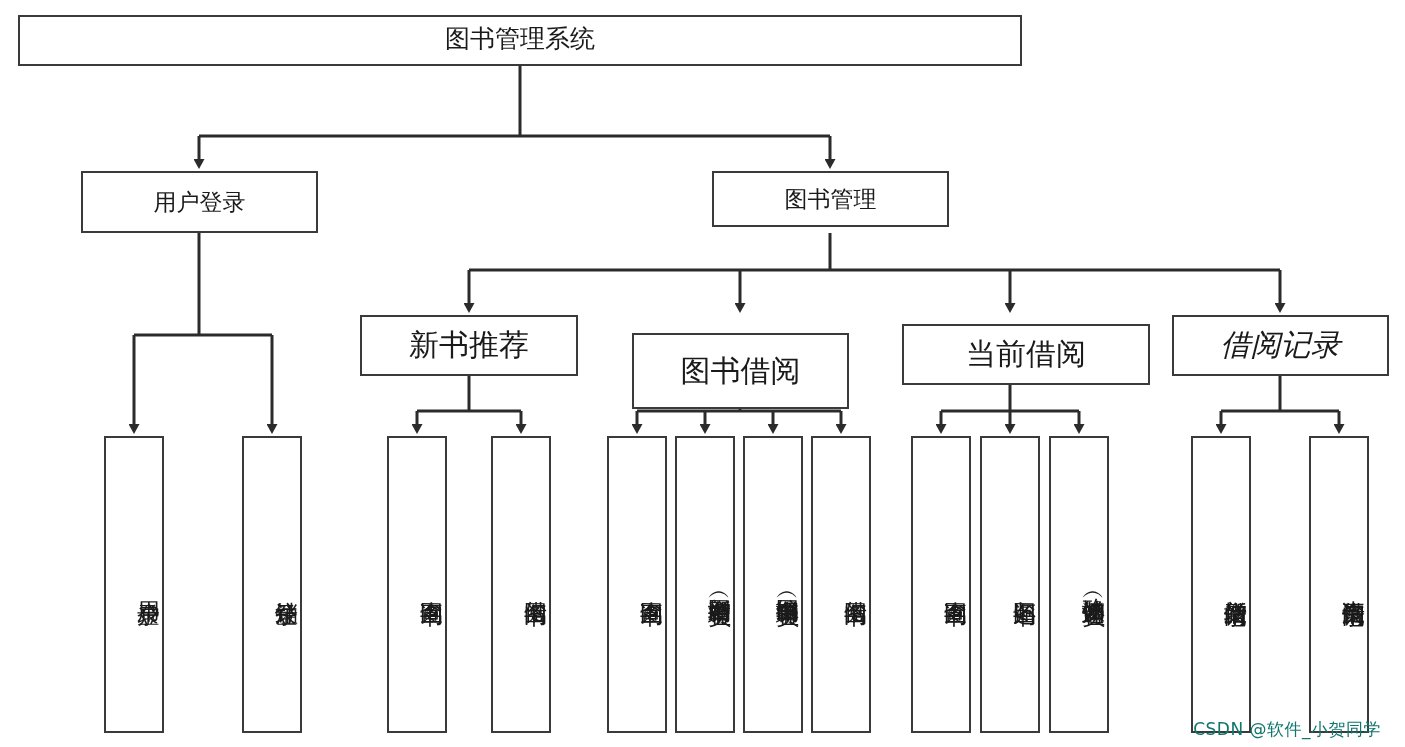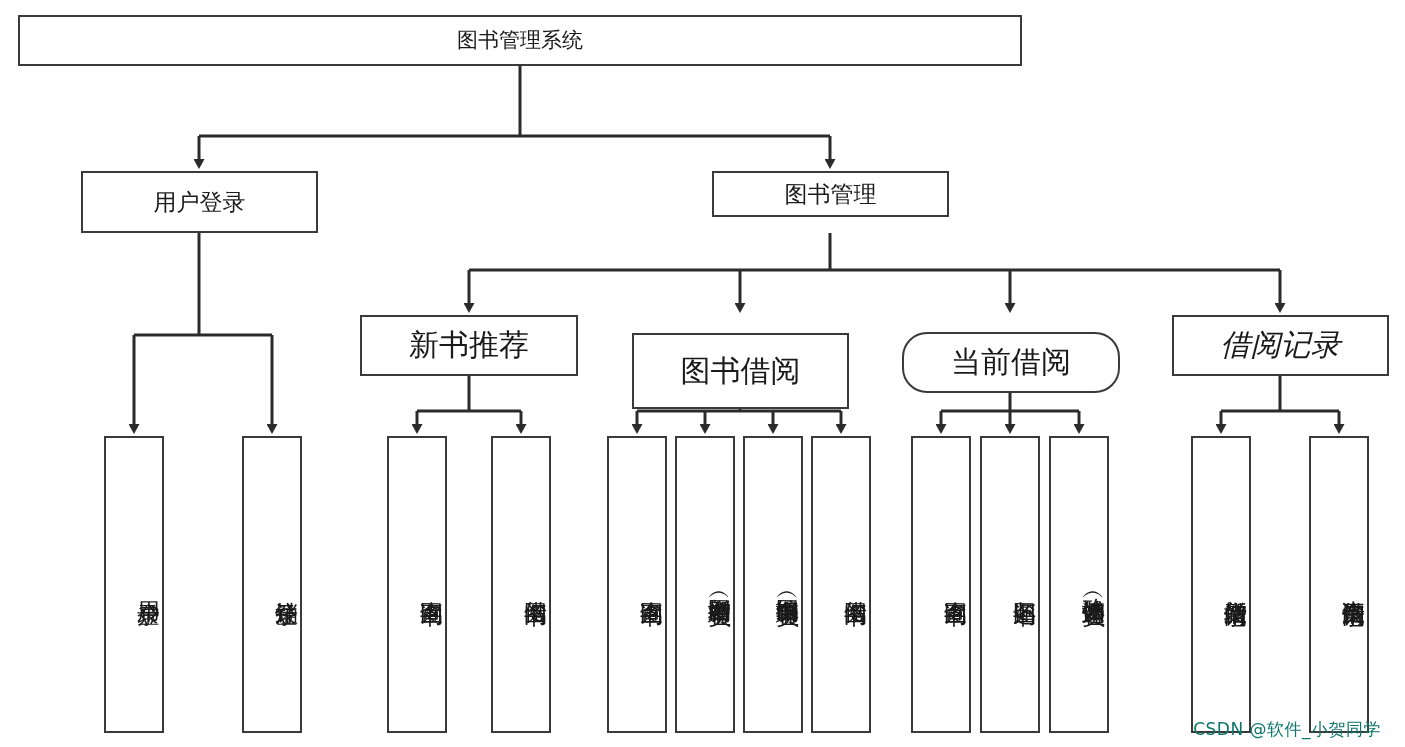--- a/index.html
+++ b/index.html
@@ -32,21 +32,22 @@
     background: #ffffff;
     color: #1a1a1a;
     display: flex;
     align-items: center;
     justify-content: center;
     text-align: center;
     line-height: 1.16;
     z-index: 2;
   }
   .node-root {
-    font-size: 21px;
+    font-size: 25px;
+    font-family: Liberation Mono, monospace;
   }
   .node-l2 {
     font-size: 23px;
   }
   .node-l3 {
     font-size: 30px;
   }
   .node-leaf {
     font-size: 23px;
     writing-mode: vertical-rl;
@@ -129,31 +130,31 @@
     </g>
   </svg>
 
   <div class="node node-root" style="left:18px; top:15px; width:1004px; height:51px;">
     <span>图书管理系统</span>
   </div>
 
   <div class="node node-l2" style="left:81px; top:171px; width:237px; height:62px;">
     <span>用户登录</span>
   </div>
-  <div class="node node-l2" style="left:712px; top:171px; width:237px; height:46px;">
+  <div class="node node-l2" style="left:712px; top:171px; width:237px; height:56px;">
     <span>图书管理</span>
   </div>
 
   <div class="node node-l3" style="left:360px; top:315px; width:218px; height:61px;">
     <span>新书推荐</span>
   </div>
   <div class="node node-l3" style="left:632px; top:315px; width:217px; height:76px;margin-top:18px;">
     <span>图书借阅</span>
   </div>
-  <div class="node node-l3" style="left:902px; top:332px; width:218px; height:61px;border-radius:25px;">
+  <div class="node node-l3" style="left:902px; top:324px; width:248px; height:61px;">
     <span>当前借阅</span>
   </div>
   <div class="node node-l3" style="left:1172px; top:315px; width:217px; height:61px;font-style:italic;">
     <span>借阅记录</span>
   </div>
 
   <div class="node node-leaf" style="left:104px; top:436px; width:60px; height:297px;">
     <span class="leaf-text">用户登录</span>
   </div>
   <div class="node node-leaf" style="left:242px; top:436px; width:60px; height:297px;">

